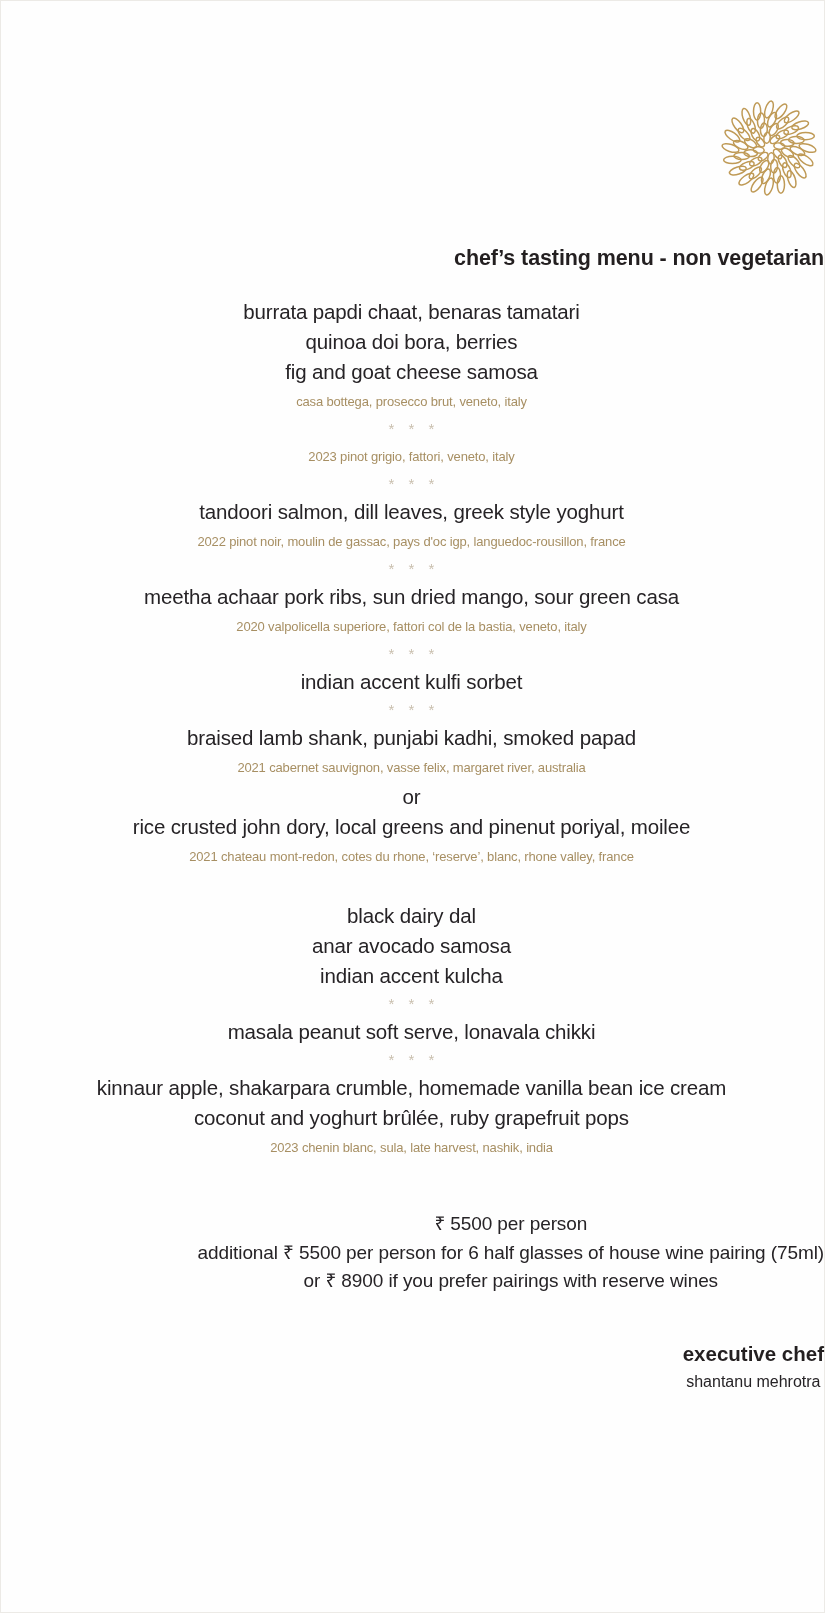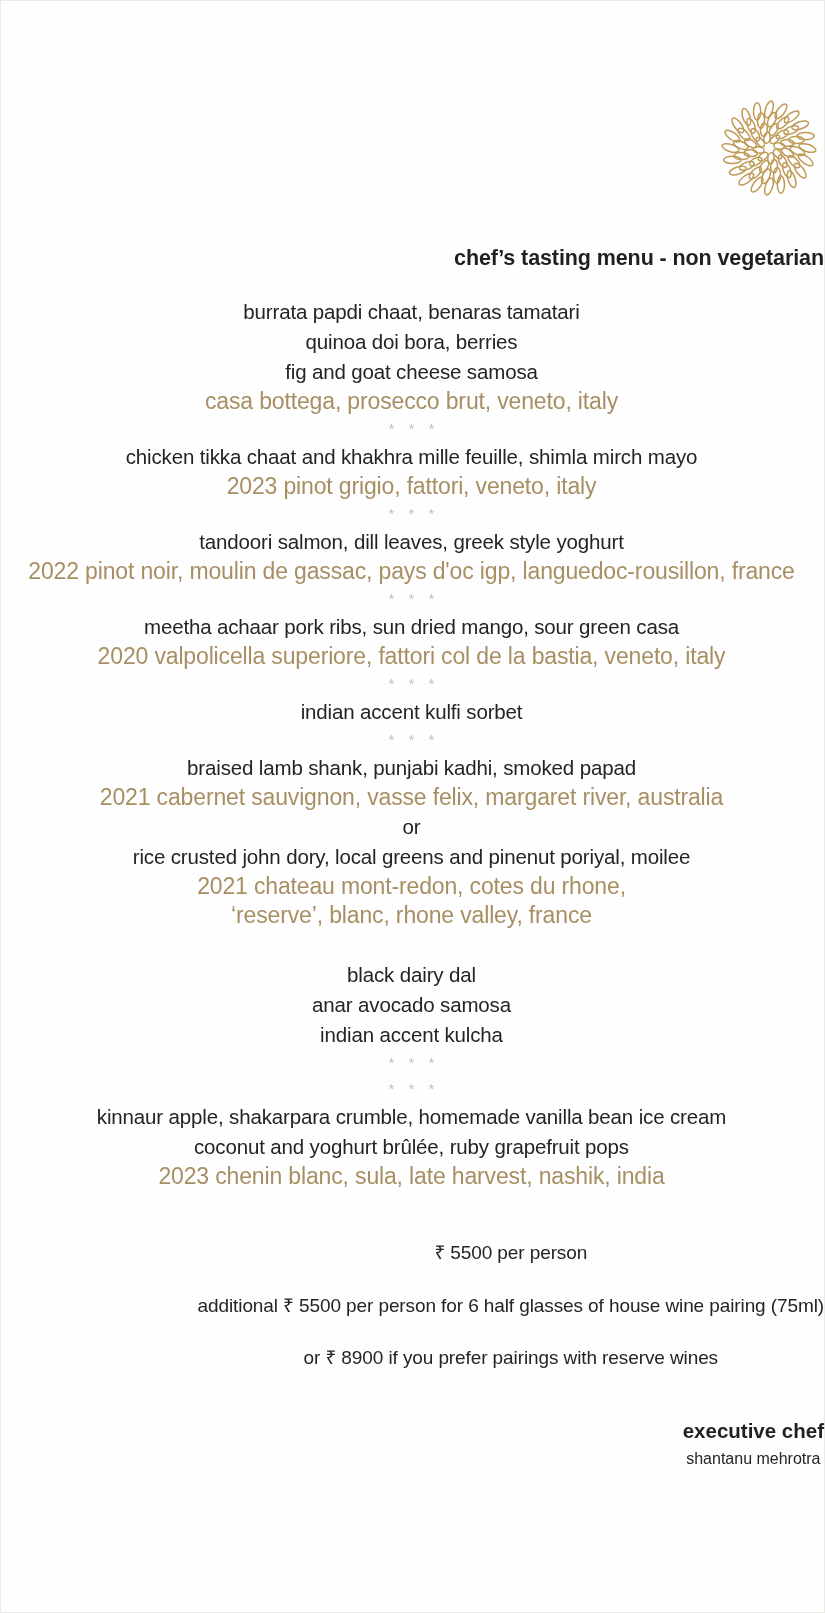--- a/index.html
+++ b/index.html
@@ -63,21 +63,21 @@
   }
   .dish {
     font-size: 20.5px;
     color: #262326;
     line-height: 30px;
     text-align: center;
     letter-spacing: -0.15px;
     white-space: nowrap;
   }
   .wine {
-    font-size: 23px;
+    font-size: 13px;
     color: #a78f63;
     line-height: 29px;
     text-align: center;
     letter-spacing: -0.15px;
     white-space: nowrap;
   }
   .wine.wrap { white-space: normal; max-width: 520px; }
   .or-line {
     font-size: 20.5px;
     color: #262326;
@@ -93,21 +93,20 @@
     padding-left: 5px;
   }
   .gap-lg { height: 30px; }
 
   
   .pricing {
     margin-top: 48px;
     display: flex;
     flex-direction: column;
     align-items: center;
-    gap: 24px;
   }
   .price-line {
     font-size: 19px;
     color: #262326;
     line-height: 28.5px;
     text-align: center;
     letter-spacing: -0.1px;
     white-space: nowrap;
   }
 
@@ -204,21 +203,20 @@
 
   <div class="courses">
       <div class="course">
         <div class="dish">burrata papdi chaat, benaras tamatari</div>
         <div class="dish">quinoa doi bora, berries</div>
         <div class="dish">fig and goat cheese samosa</div>
         <div class="wine">casa bottega, prosecco brut, veneto, italy</div>
       </div>
       <div class="divider">* * *</div>
       <div class="course">
-        <div class="dish">chicken tikka chaat and khakhra mille feuille, shimla mirch mayo</div>
         <div class="wine">2023 pinot grigio, fattori, veneto, italy</div>
       </div>
       <div class="divider">* * *</div>
       <div class="course">
         <div class="dish">tandoori salmon, dill leaves, greek style yoghurt</div>
         <div class="wine">2022 pinot noir, moulin de gassac, pays d'oc igp, languedoc-rousillon, france</div>
       </div>
       <div class="divider">* * *</div>
       <div class="course">
         <div class="dish">meetha achaar pork ribs, sun dried mango, sour green casa</div>
@@ -236,20 +234,23 @@
         <div class="dish">rice crusted john dory, local greens and pinenut poriyal, moilee</div>
         <div class="wine wrap">2021 chateau mont-redon, cotes du rhone, ‘reserve’, blanc, rhone valley, france</div>
       </div>
       <div class="gap-lg"></div>
       <div class="course">
         <div class="dish">black dairy dal</div>
         <div class="dish">anar avocado samosa</div>
         <div class="dish">indian accent kulcha</div>
       </div>
       <div class="divider">* * *</div>
+      <div class="course">
+        <div class="dish">masala peanut soft serve, lonavala chikki</div>
+      </div>
       <div class="divider">* * *</div>
       <div class="course">
         <div class="dish">kinnaur apple, shakarpara crumble, homemade vanilla bean ice cream</div>
         <div class="dish">coconut and yoghurt brûlée, ruby grapefruit pops</div>
         <div class="wine">2023 chenin blanc, sula, late harvest, nashik, india</div>
       </div>
     </div>
 
   <div class="pricing">
       <div class="price-line">₹ 5500 per person</div>

